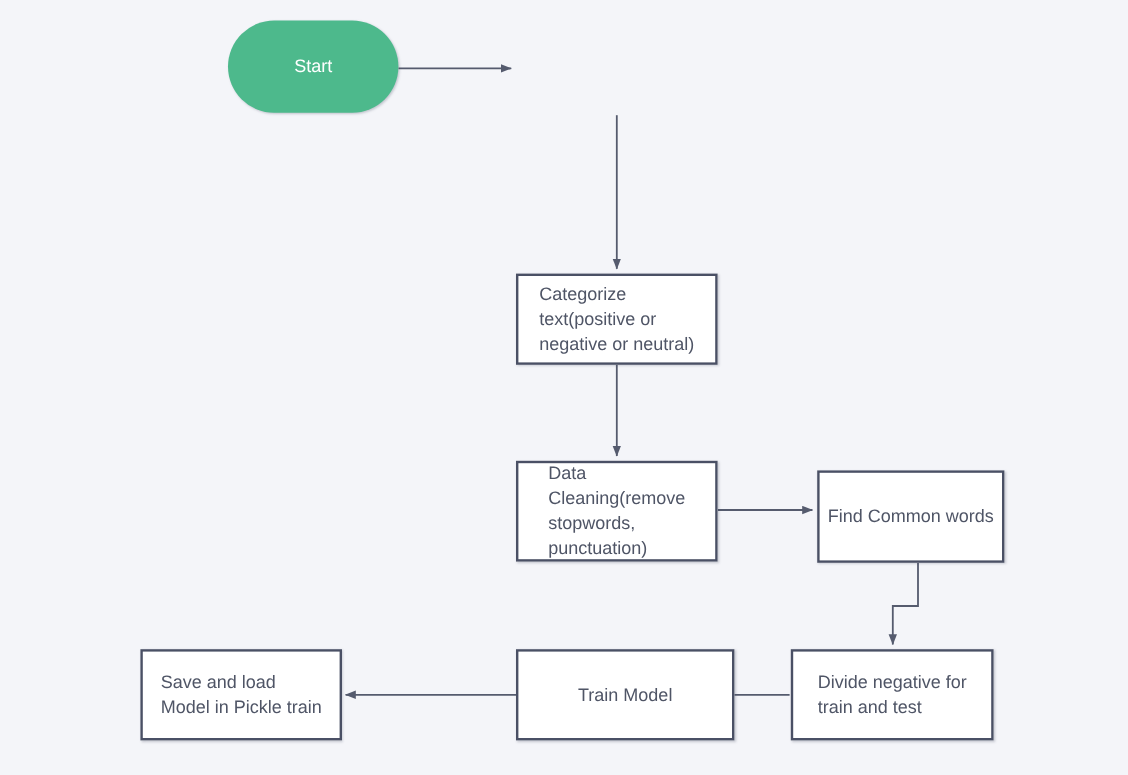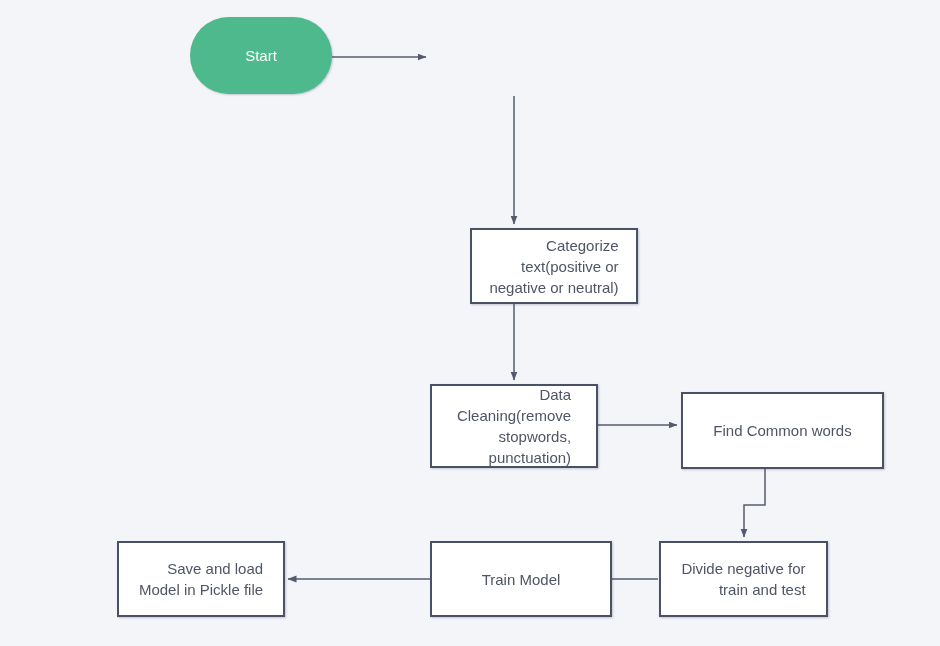--- a/index.html
+++ b/index.html
@@ -23,21 +23,21 @@
     width:940px;height:646px;
     background:var(--bg);
   }
   .edges{
     position:absolute;left:0;top:0;width:940px;height:646px;
     pointer-events:none;
   }
   .node{
     position:absolute;
     display:flex;align-items:center;justify-content:center;
-    text-align:right;
+    text-align:left;
     background:var(--fill);
     border:2px solid var(--border);
     color:var(--text);
     font-size:15px;
     line-height:21px;
     box-shadow:1px 1px 2px rgba(70,75,97,0.28);
   }
   .node .label{
     white-space:pre-line;
     padding:0 4px;
@@ -67,44 +67,44 @@
       <polyline points="765,469 765,505 744,505 744,537" fill="none" stroke="#555b6e" stroke-width="1.5" marker-end="url(#arrowhead)"></polyline>
       <polyline points="658,579 601,579" fill="none" stroke="#555b6e" stroke-width="1.5" marker-end="url(#arrowhead)"></polyline>
       <polyline points="430,579 288,579" fill="none" stroke="#555b6e" stroke-width="1.5" marker-end="url(#arrowhead)"></polyline>
     </svg>
 
   <div class="node pill" style="left:190px;top:17px;width:142px;height:77px;">
     <span class="label">Start</span>
   </div>
 
 
-  <div class="node" style="left:430px;top:228px;width:168px;height:76px;margin-left:40px;">
+  <div class="node" style="left:430px;top:228px;width:168px;height:76px;">
     <span class="label">Categorize
 text(positive or
 negative or neutral)</span>
   </div>
 
   <div class="node" style="left:430px;top:384px;width:168px;height:84px;">
     <span class="label">Data
 Cleaning(remove
 stopwords,
 punctuation)</span>
   </div>
 
-  <div class="node" style="left:681px;top:392px;width:203px;height:77px;">
+  <div class="node" style="left:681px;top:392px;width:156px;height:77px;">
     <span class="label">Find Common words</span>
   </div>
 
   <div class="node" style="left:659px;top:541px;width:169px;height:76px;">
     <span class="label">Divide negative for
 train and test</span>
   </div>
 
   <div class="node" style="left:430px;top:541px;width:182px;height:76px;">
     <span class="label">Train Model</span>
   </div>
 
   <div class="node" style="left:117px;top:541px;width:168px;height:76px;">
     <span class="label">Save and load
-Model in Pickle file</span>
+Model in Pickle train</span>
   </div>
 
 </div>
 
 </body></html>

